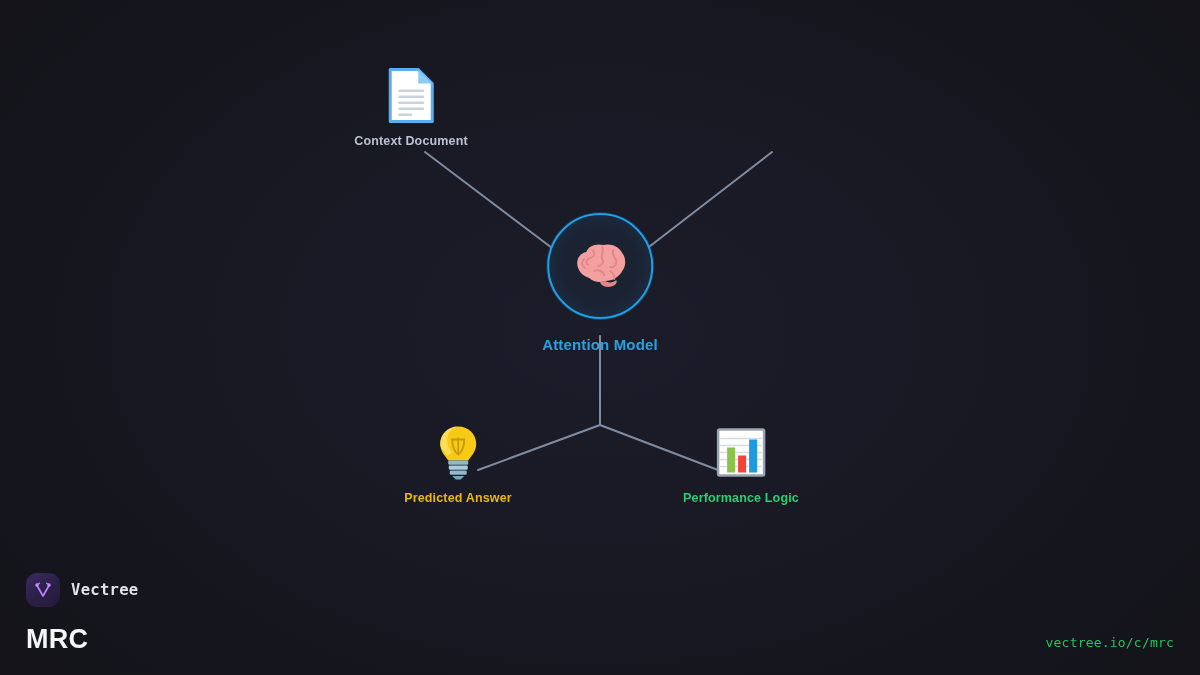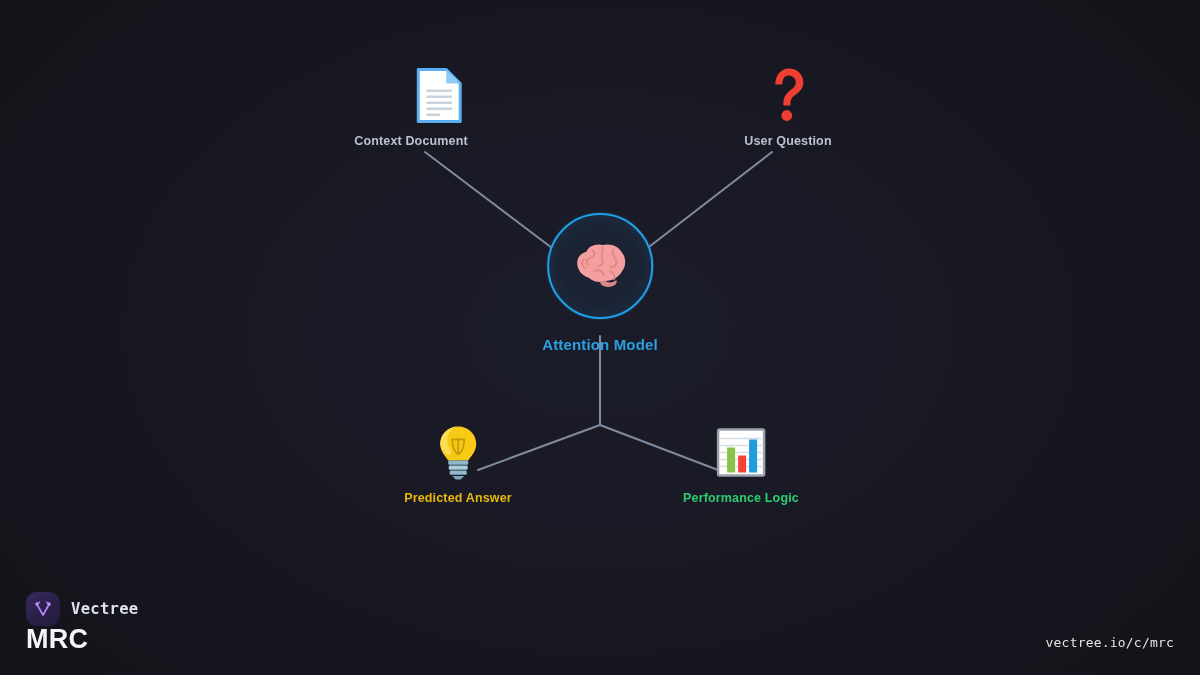--- a/index.html
+++ b/index.html
@@ -97,21 +97,21 @@
     left: 0;
     right: 0;
     bottom: 0;
     height: 120px;
     padding: 0 26px 22px 26px;
     display: flex;
     align-items: flex-end;
     justify-content: space-between;
   }
 
-  #brand-block { display: flex; flex-direction: column; gap: 0; }
+  #brand-block { display: flex; flex-direction: column; gap: 19px; }
 
   #brand-row { display: flex; align-items: center; gap: 11px; }
 
   #brand-logo {
     width: 34px;
     height: 34px;
     border-radius: 11px;
     background: linear-gradient(145deg, #3a2a62 0%, #2a2046 55%, #241b3d 100%);
     display: flex;
     align-items: center;
@@ -131,67 +131,58 @@
     font-size: 27px;
     font-weight: bold;
     color: #f3f5f8;
     letter-spacing: .2px;
     line-height: 1;
   }
 
   #site-url {
     font-family: "DejaVu Sans Mono", "Liberation Mono", monospace;
     font-size: 13px;
-    color: #e5e5e5;
+    color: #22c55e;
     letter-spacing: .2px;
     padding-bottom: 3px;
     text-align: right;
   }
 </style>
 </head>
 <body>
 
 <div id="canvas">
 
   <svg id="edge-layer" viewBox="0 0 1200 675" xmlns="http://www.w3.org/2000/svg">
     <g stroke="#7e8ba1" stroke-width="2" stroke-linecap="round" fill="none">
       <line x1="425" y1="152" x2="556" y2="251"></line>
       <line x1="772" y1="152" x2="645" y2="250"></line>
       <line x1="600" y1="336" x2="600" y2="425"></line>
       <line x1="600" y1="425" x2="478" y2="470"></line>
       <line x1="600" y1="425" x2="718" y2="470"></line>
     </g>
   </svg>
 
-  <div class="node leaf" style="left:411px; top:107px;align-items:flex-end;">
+  <div class="node leaf" style="left:411px; top:107px;">
     <div class="node-glyph">
       <svg class="glyph-svg" width="48" height="56" viewBox="0 0 48 56" xmlns="http://www.w3.org/2000/svg">
         <path d="M3 2 h28 l14 14 v38 H3 Z" fill="#ffffff" stroke="#5aaef0" stroke-width="3" stroke-linejoin="round"></path>
         <path d="M31 2 v14 h14 Z" fill="#8ecbf5"></path>
         <g fill="#c9d3dd">
           <rect x="11" y="22" width="26" height="2.6" rx="1.3"></rect>
           <rect x="11" y="28" width="26" height="2.6" rx="1.3"></rect>
           <rect x="11" y="34" width="26" height="2.6" rx="1.3"></rect>
           <rect x="11" y="40" width="26" height="2.6" rx="1.3"></rect>
           <rect x="11" y="46" width="14" height="2.6" rx="1.3"></rect>
         </g>
       </svg>
     </div>
     <div class="node-label" style="color:#b8c2d0;">Context Document</div>
   </div>
 
-  <div class="node leaf" style="left:788px; top:107px;">
-    <div class="node-glyph">
-      <svg class="glyph-svg" width="44" height="58" viewBox="0 0 44 58" xmlns="http://www.w3.org/2000/svg">
-        <path d="M9 18 C9 8 15.5 2 22.5 2 C31 2 37 8 37 16 C37 24 30 27 26.5 30.5 C24.5 32.5 24 35 24 39 L17 39 C17 33 18 29.5 21.5 26 C25 22.5 29.5 20.5 29.5 16 C29.5 12 26.5 9 22.5 9 C18.5 9 16 12.2 16 18 Z" fill="#ef3f33"></path>
-        <circle cx="20.5" cy="49" r="5.4" fill="#ef3f33"></circle>
-      </svg>
-    </div>
-    <div class="node-label" style="color:#b8c2d0;">User Question</div>
-  </div>
 
   <div class="node hub" style="left:600px; top:283px;">
     <div class="node-glyph">
       <svg class="glyph-svg" width="56" height="48" viewBox="0 0 56 48" xmlns="http://www.w3.org/2000/svg">
         <path d="M14 10 C16 4 24 1 31 3 C38 1 47 4 50 11 C54 16 54 24 50 29 C47 35 40 39 33 39 C28 41 21 40 17 36 C10 34 5 28 5 21 C5 15 9 11 14 10 Z" fill="#f4a0a0"></path>
         <path d="M33 39 C36 41 41 41 44 38 C46 41 42 45 36 45 C31 45 28 42 28 40 Z" fill="#e08787"></path>
         <g stroke="#e08787" stroke-width="1.9" fill="none" stroke-linecap="round">
           <path d="M20 8 C24 11 22 15 18 16 C14 17 13 21 16 23"></path>
           <path d="M30 5 C32 10 28 13 30 17 C32 21 29 24 26 24"></path>
           <path d="M41 8 C39 13 43 15 44 19 C45 23 41 26 38 25"></path>

